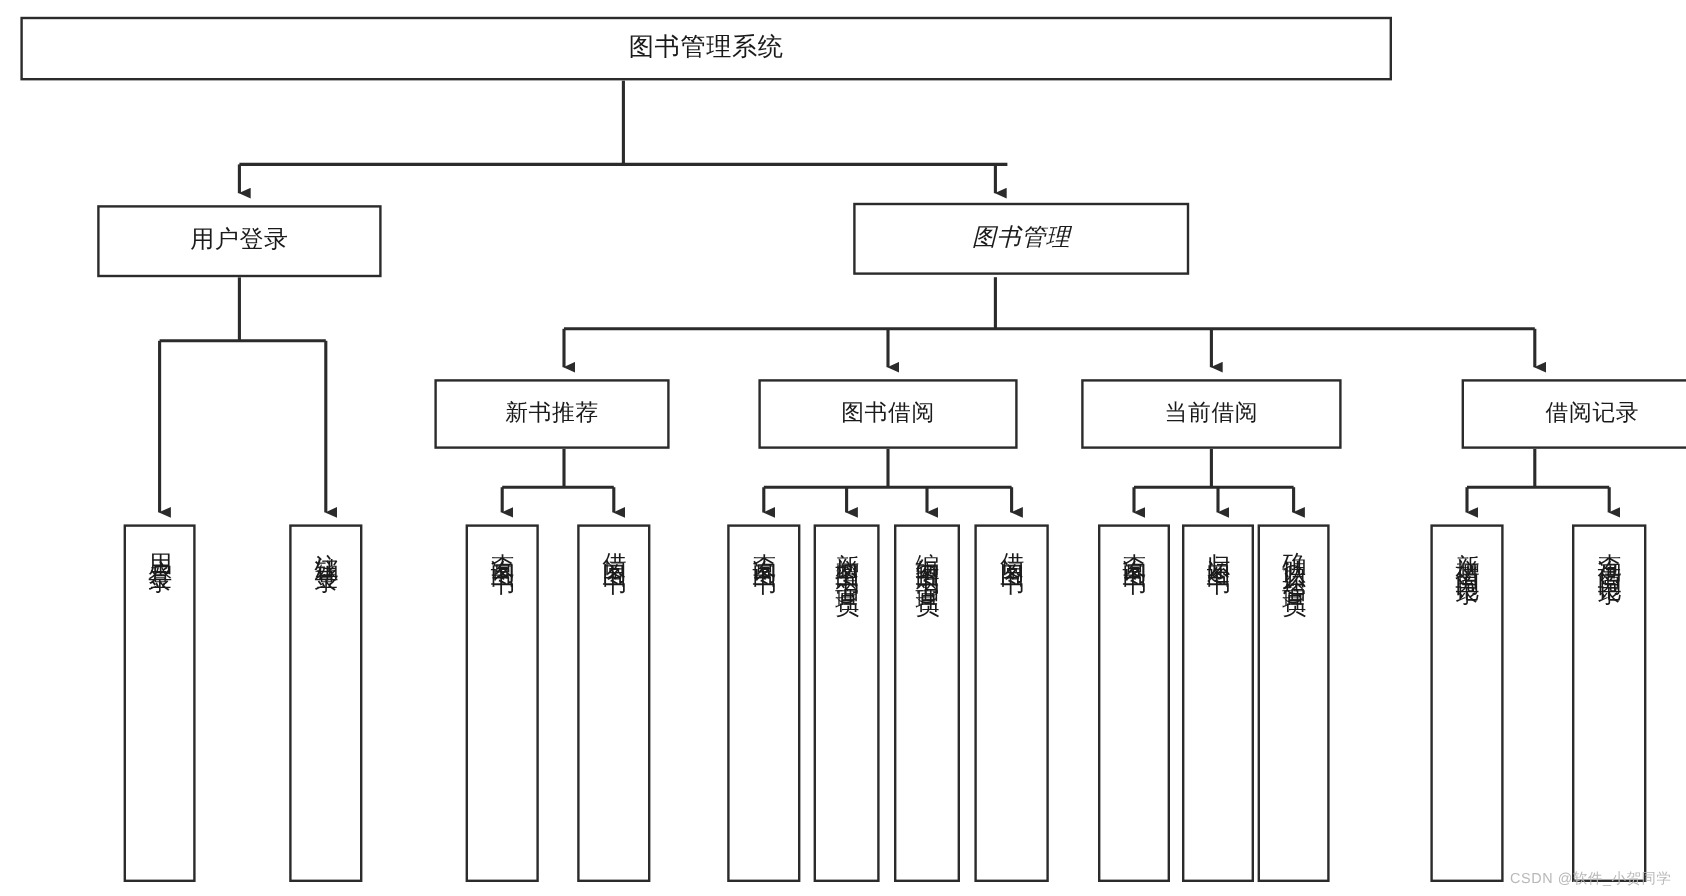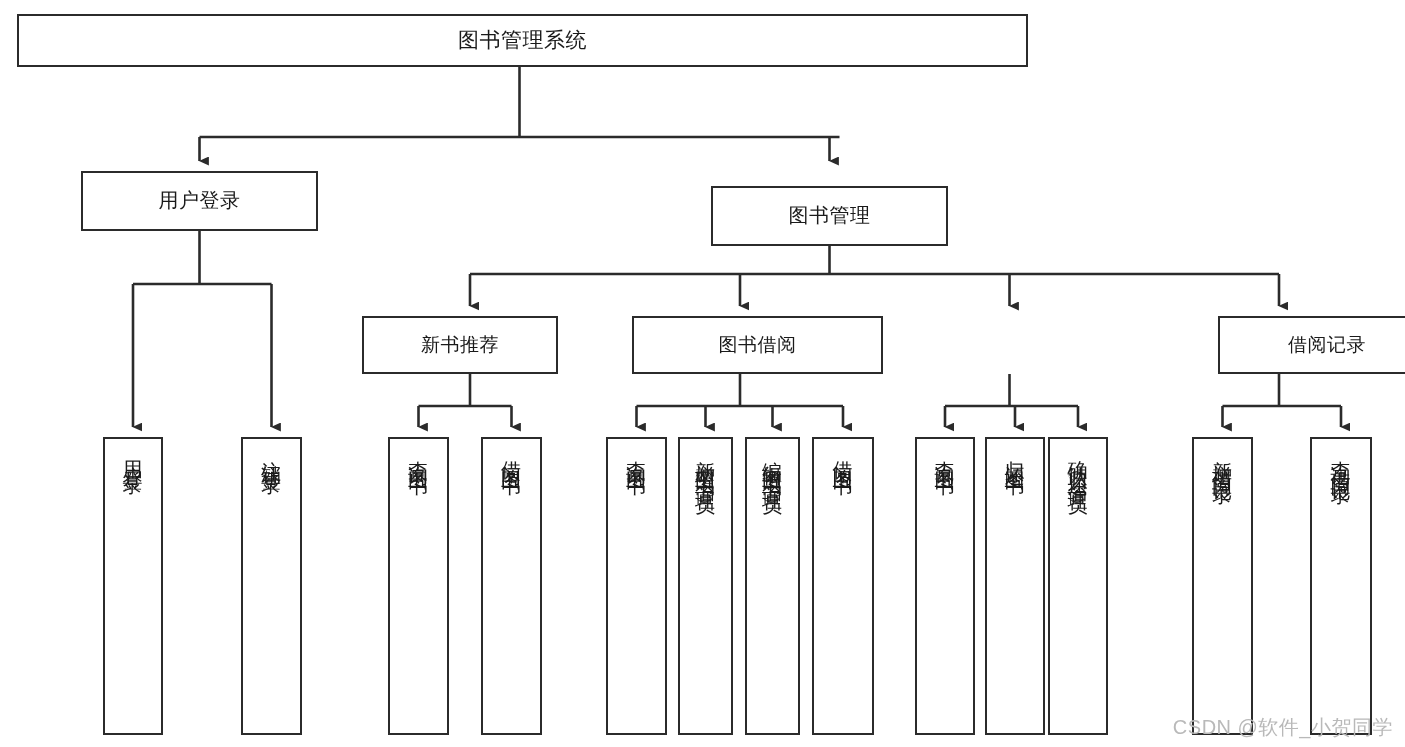--- a/index.html
+++ b/index.html
@@ -58,21 +58,21 @@
     text-orientation: upright;
     font-size: 20px;
     letter-spacing: 5px;
     line-height: 1;
     white-space: nowrap;
   }
   #watermark {
     position: absolute;
     right: 12px;
     bottom: 6px;
-    font-size: 20px;
+    font-size: 12px;
     color: #b9b9b9;
     letter-spacing: 0.5px;
     z-index: 5;
     user-select: none;
     white-space: nowrap;
   }
 </style>
 </head>
 <body>
 
@@ -121,36 +121,39 @@
       <path d="M 1015 406 L 1015 427" marker-end="url(#arrowhead)"></path>
       <path d="M 1078 406 L 1078 427" marker-end="url(#arrowhead)"></path>
 
       <path d="M 1279 374 L 1279 406"></path>
       <path d="M 1222.5 406 L 1341 406"></path>
       <path d="M 1222.5 406 L 1222.5 427" marker-end="url(#arrowhead)"></path>
       <path d="M 1341 406 L 1341 427" marker-end="url(#arrowhead)"></path>
     </g>
   </svg>
 
-  <div class="node-box tier-root" style="left:17px; top:14px; width:1011px; height:53px;">
+  <div class="node-box tier-root" style="left:17px; top:14px; width:1143px; height:53px;">
     <span class="node-label">图书管理系统</span>
   </div>
 
   <div class="node-box tier-2" style="left:81px; top:171px; width:237px; height:60px;">
     <span class="node-label">用户登录</span>
   </div>
-  <div class="node-box tier-2" style="left:711px; top:186px; width:237px; height:60px;">
+  <div class="node-box tier-2" style="left:711px; top:169px; width:280px; height:60px;font-style:italic;">
     <span class="node-label">图书管理</span>
   </div>
 
   <div class="node-box tier-3" style="left:362px; top:316px; width:196px; height:58px;">
     <span class="node-label">新书推荐</span>
   </div>
-  <div class="node-box tier-3" style="left:632px; top:316px; width:251px; height:58px;">
+  <div class="node-box tier-3" style="left:632px; top:316px; width:216px; height:58px;">
     <span class="node-label">图书借阅</span>
+  </div>
+  <div class="node-box tier-3" style="left:901px; top:316px; width:217px; height:58px;">
+    <span class="node-label">当前借阅</span>
   </div>
   <div class="node-box tier-3" style="left:1170px; top:316px; width:218px; height:58px;margin-left:48px;">
     <span class="node-label">借阅记录</span>
   </div>
 
   <div class="node-box tier-leaf" style="left:103px; top:437px; width:60px; height:298px;">
     <span class="node-label">用户登录</span>
   </div>
   <div class="node-box tier-leaf" style="left:241px; top:437px; width:61px; height:298px;">
     <span class="node-label">注销登录</span>

